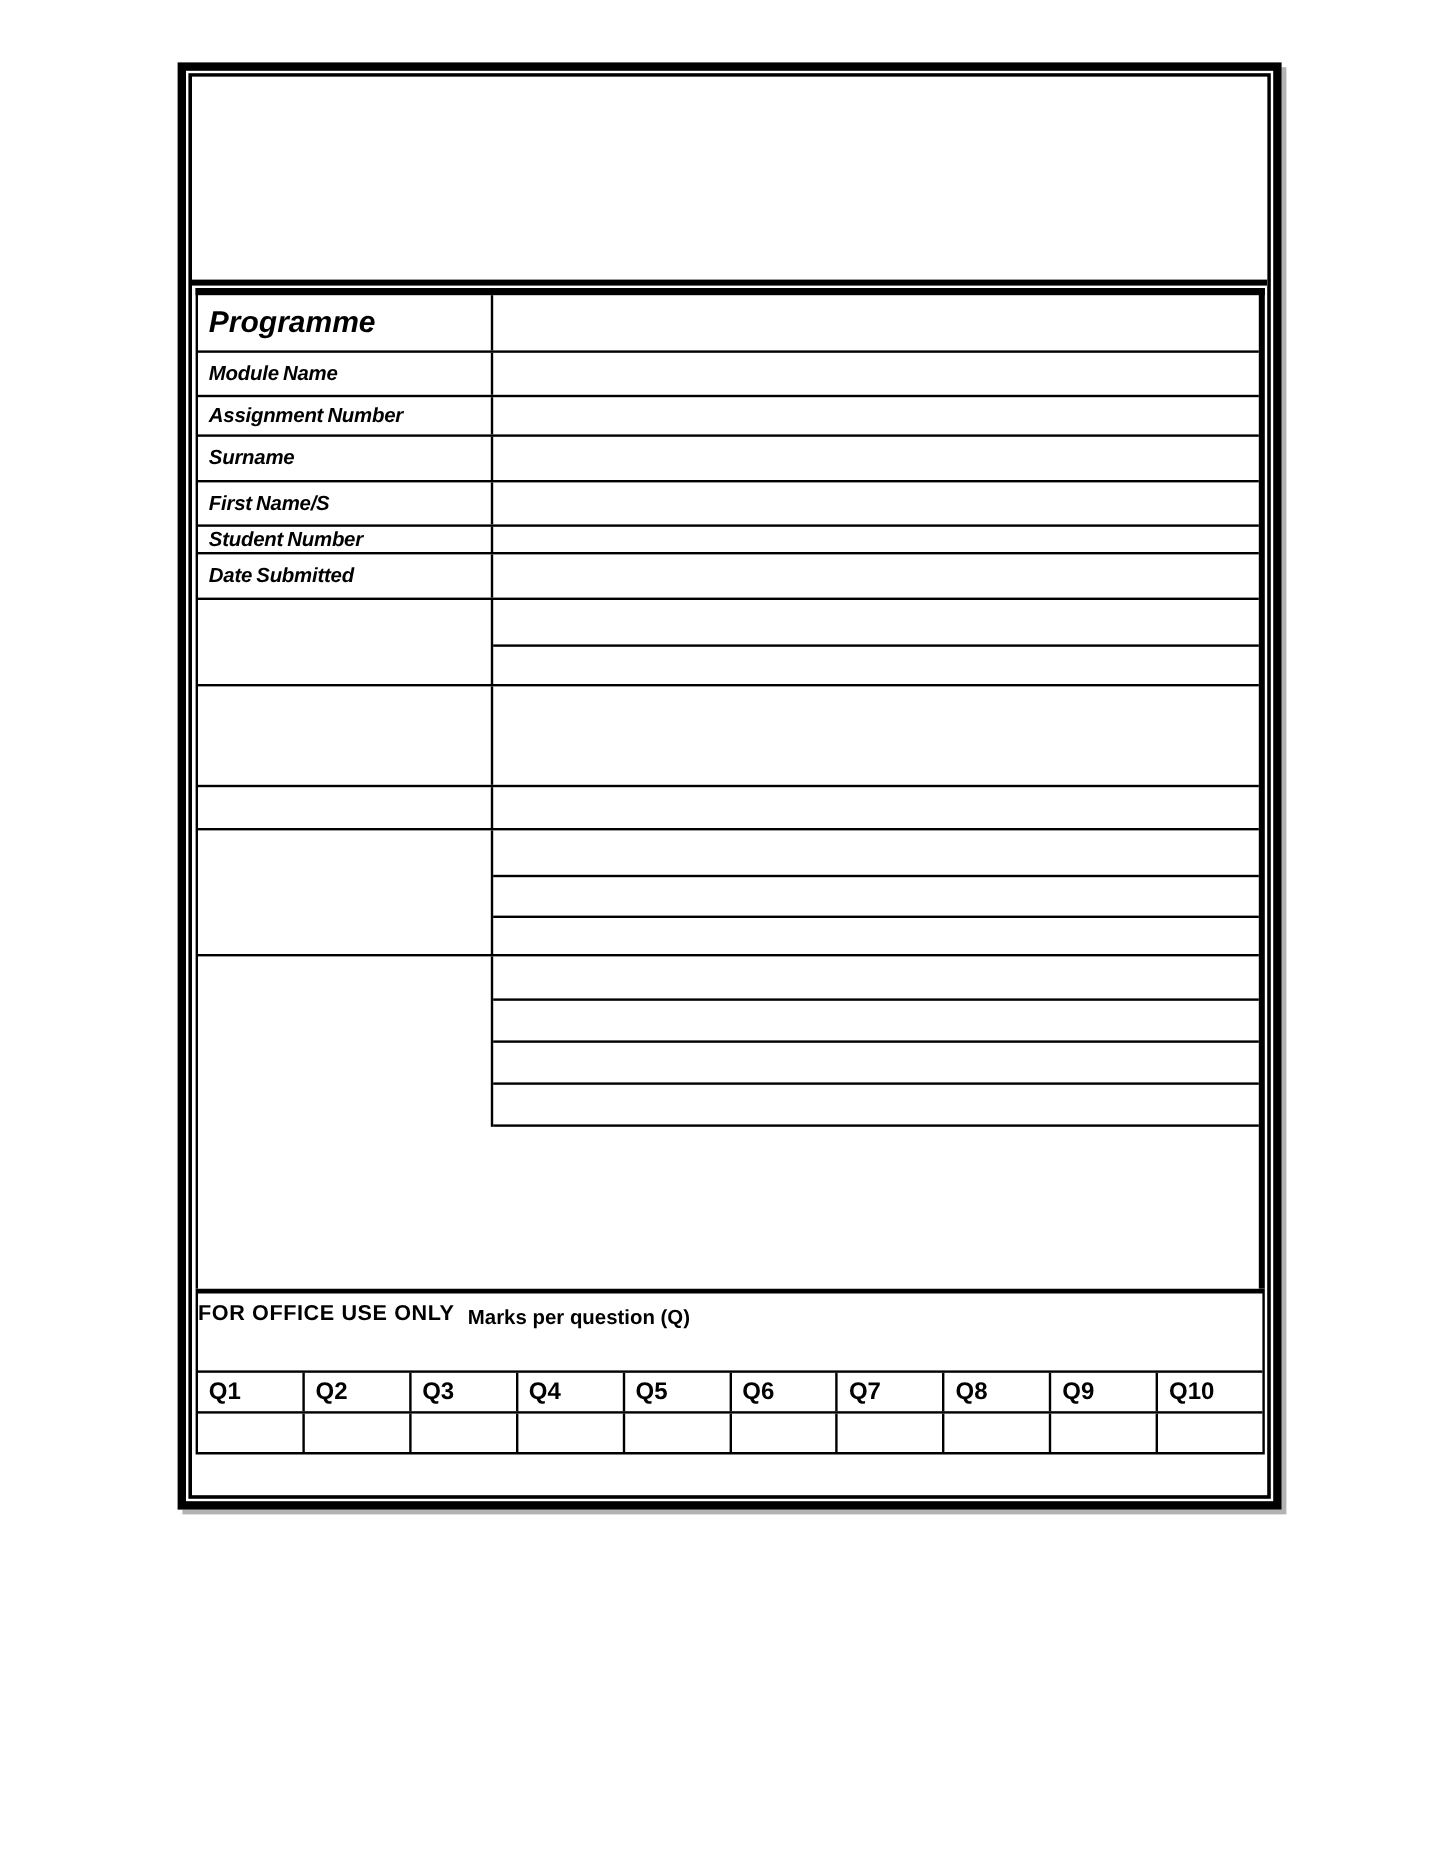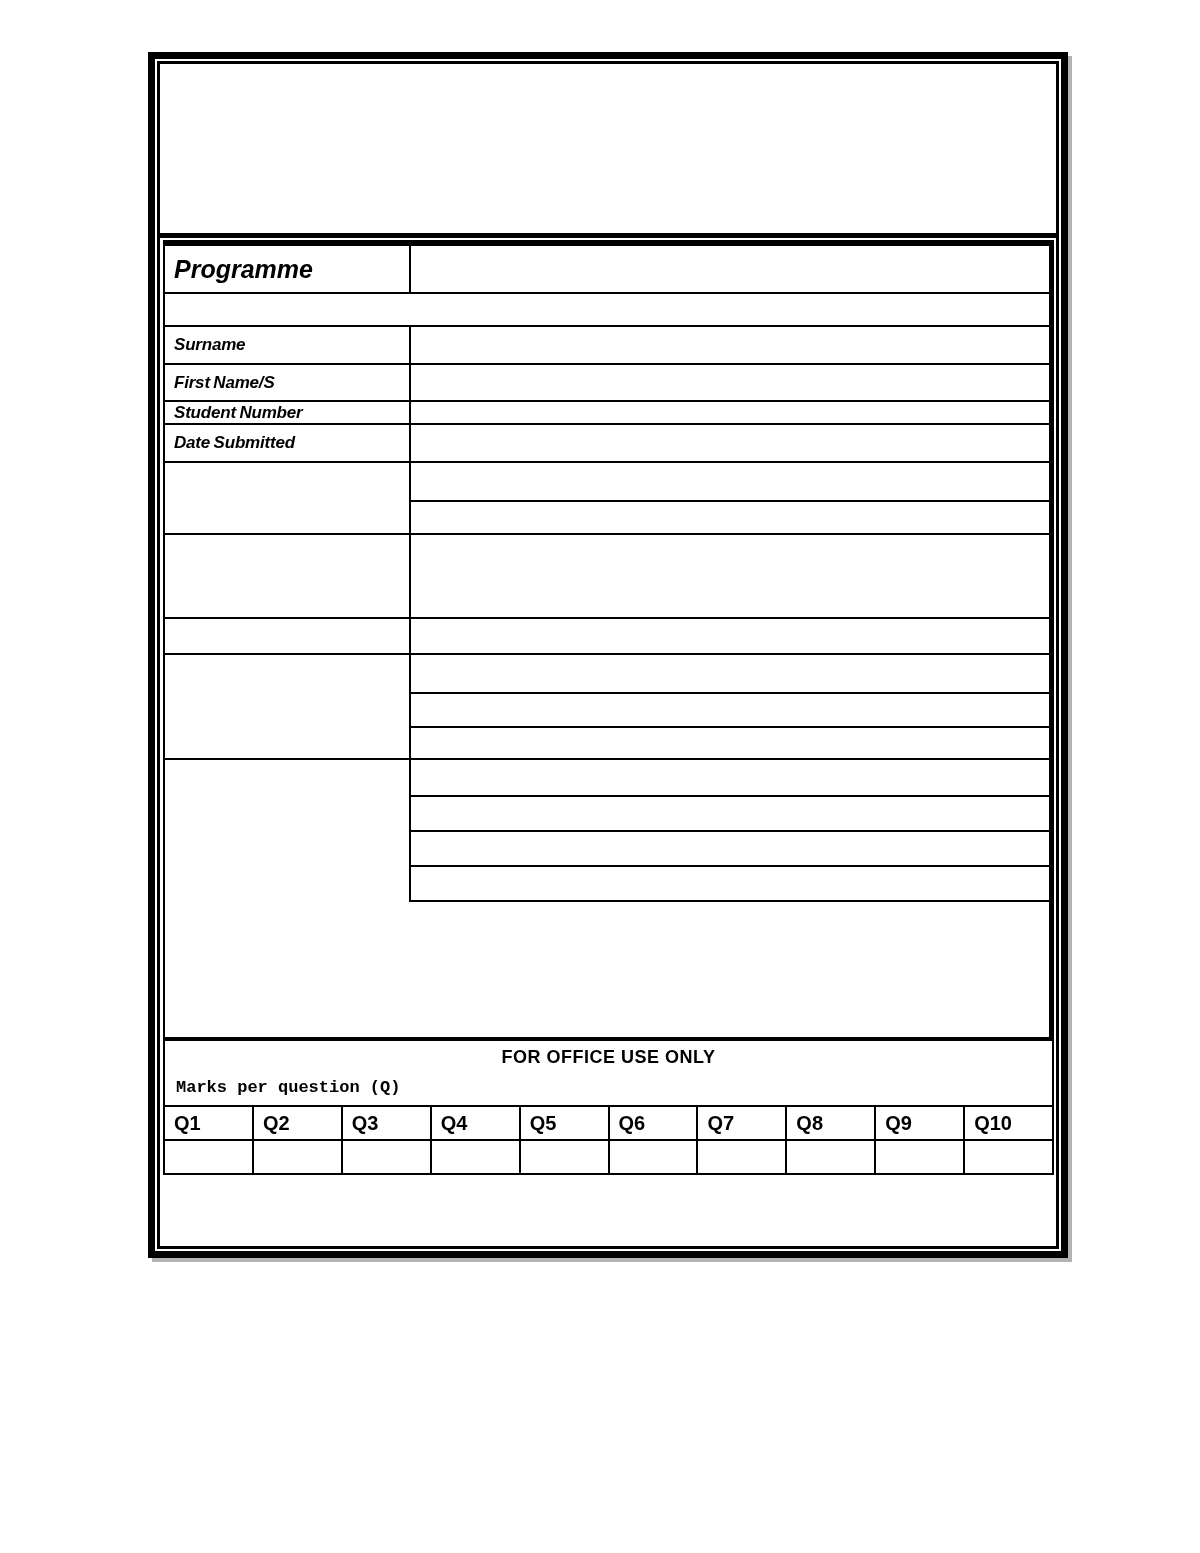--- a/index.html
+++ b/index.html
@@ -43,29 +43,29 @@
   .sub.last { border-bottom:none; flex:1; }
   .fullrow { height:135px; }
   
   .office {
     margin:0 2px 0 3px;
     border:2px solid #000; border-top:4px solid #000;
     background:#fff;
   }
   .office-head {
     height:66px; border-bottom:2px solid #000;
-    display:flex; flex-direction:column;
+    display:flex; flex-direction:row;
   }
   .office-title {
     margin-top:6px; text-align:center;
     font-weight:700; font-size:18px; letter-spacing:0.5px;
   }
   .office-subtitle {
     margin:10px 0 0 11px; text-align:left;
-    font-weight:700; font-size:17px;font-family:Liberation Mono, monospace;
+    font-weight:700; font-size:17px;
   }
   .qrow { display:flex; }
   .qrow.qhead { height:34px; border-bottom:2px solid #000; }
   .qrow.qvals { height:32px; }
   .qcell {
     flex:1; border-right:2px solid #000;
     display:flex; align-items:center; padding-left:9px;
     font-weight:700; font-size:20px;
   }
   .qcell:last-child { border-right:none; }
@@ -79,22 +79,27 @@
 
       <div class="logo-space"></div>
 
       <div class="mt">
 
         <div class="frow" style="height:48px">
           <div class="lc prog">Programme</div>
           <div class="rc"></div>
         </div>
 
+        <div class="frow" style="height:37px">
+          <div class="lc">Module Name</div>
+          <div class="rc"></div>
+        </div>
 
         <div class="frow" style="height:33px">
+          <div class="lc">Assignment Number</div>
           <div class="rc"></div>
         </div>
 
         <div class="frow" style="height:38px">
           <div class="lc">Surname</div>
           <div class="rc"></div>
         </div>
 
         <div class="frow" style="height:37px">
           <div class="lc">First Name/S</div>

